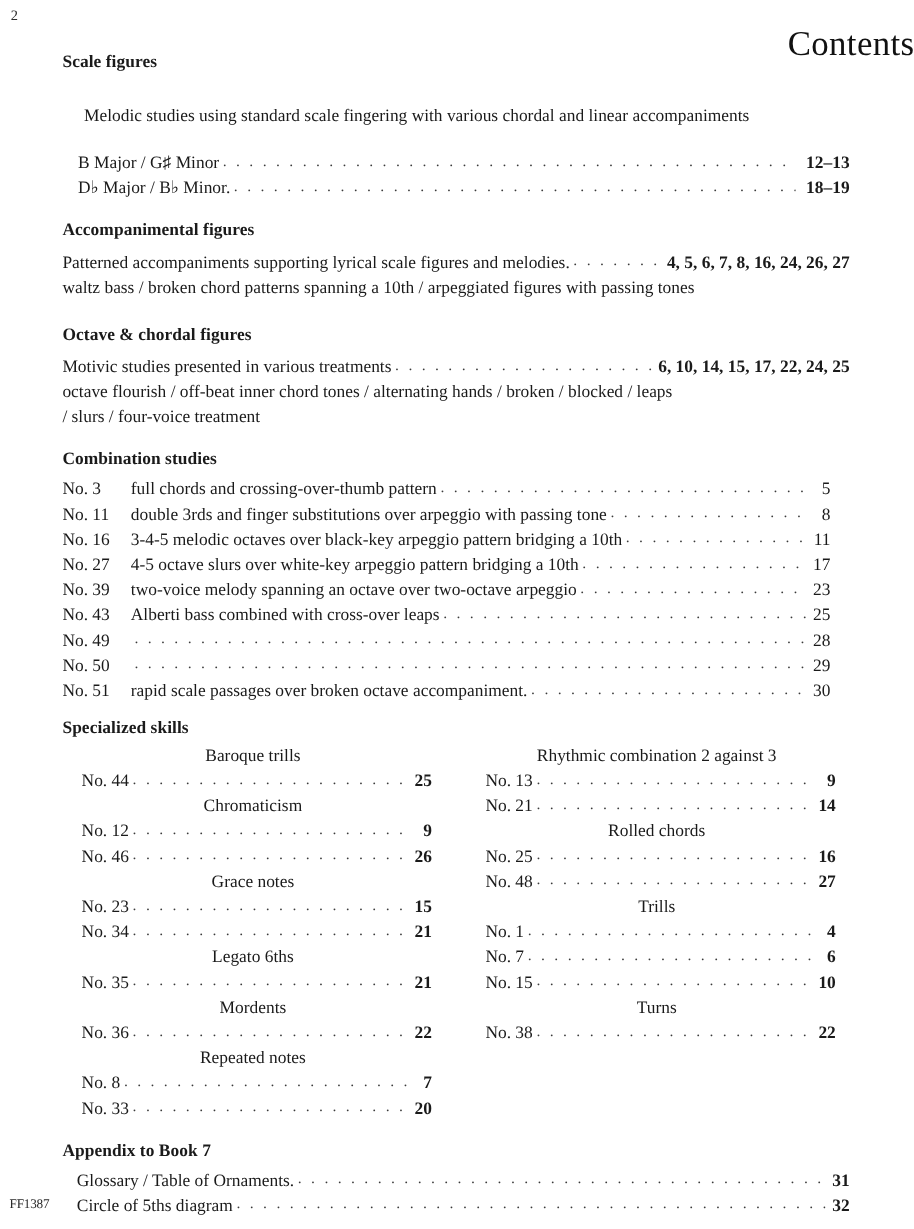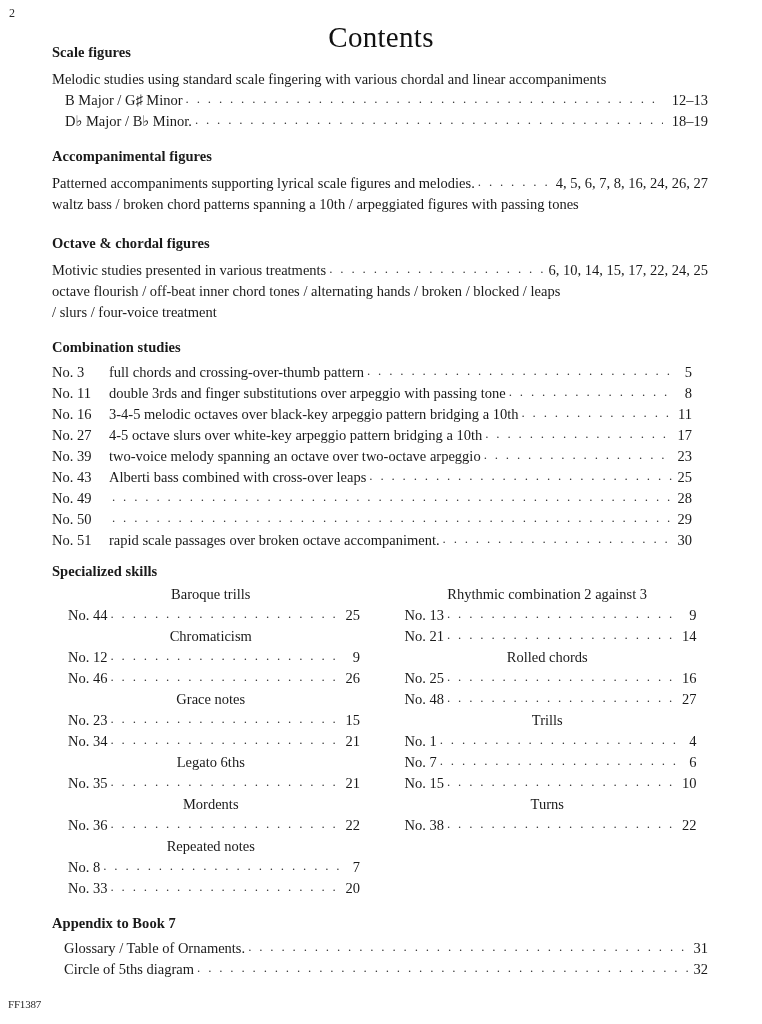--- a/index.html
+++ b/index.html
@@ -40,21 +40,21 @@
     color: #2a2a2a;
     letter-spacing: -0.2px;
   }
 
   
   .doc-title {
     position: absolute;
     left: 0;
     right: 0;
     top: 2px;
-    text-align: center;
+    text-align: right;
     font-size: 29px;
     font-weight: normal;
     letter-spacing: 0.3px;
     color: #111;
   }
 
   
   .content {
     position: absolute;
     left: 52px;
@@ -66,21 +66,21 @@
     font-size: 14.5px;
     font-weight: bold;
     color: #1a1a1a;
     margin: 0;
     letter-spacing: 0.05px;
   }
 
   .section-desc {
     font-size: 14.5px;
     color: #1a1a1a;
-    margin: 0;
+    margin: 18px;
   }
 
   
   .leader-row {
     display: flex;
     align-items: baseline;
     font-size: 14.5px;
     color: #1a1a1a;
     white-space: nowrap;
   }
@@ -91,20 +91,21 @@
     margin: 0 3px;
     position: relative;
     top: -2px;
     letter-spacing: 2.3px;
     color: #3a3a3a;
     font-size: 13px;
   }
   .leader-row .lr-page {
     flex: 0 0 auto;
     text-align: right;
+    font-weight: bold;
   }
 
   
   .row-scale { margin-left: 13px; width: 643px; }
   .row-scale .lr-page { min-width: 42px; }
 
   
   .row-desc-pages { width: 656px; }
   .row-desc-pages .lr-page { text-align: right; }
 

